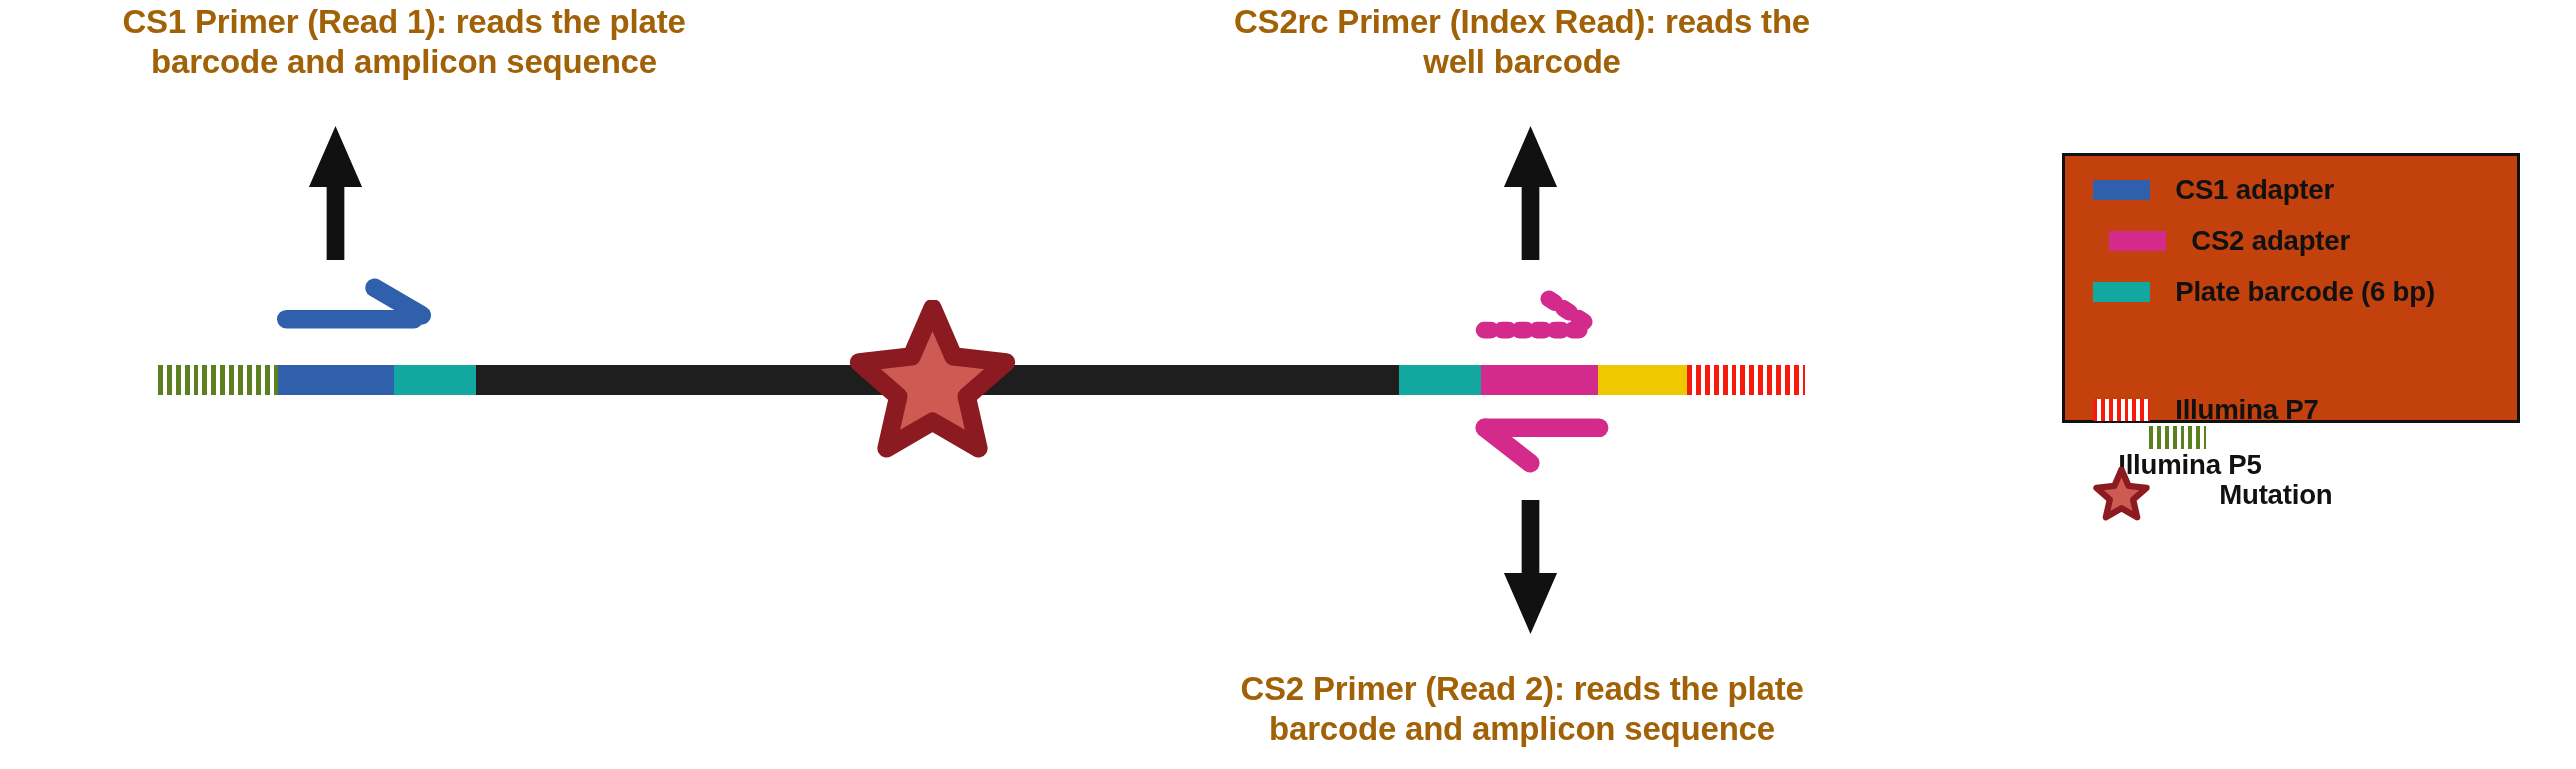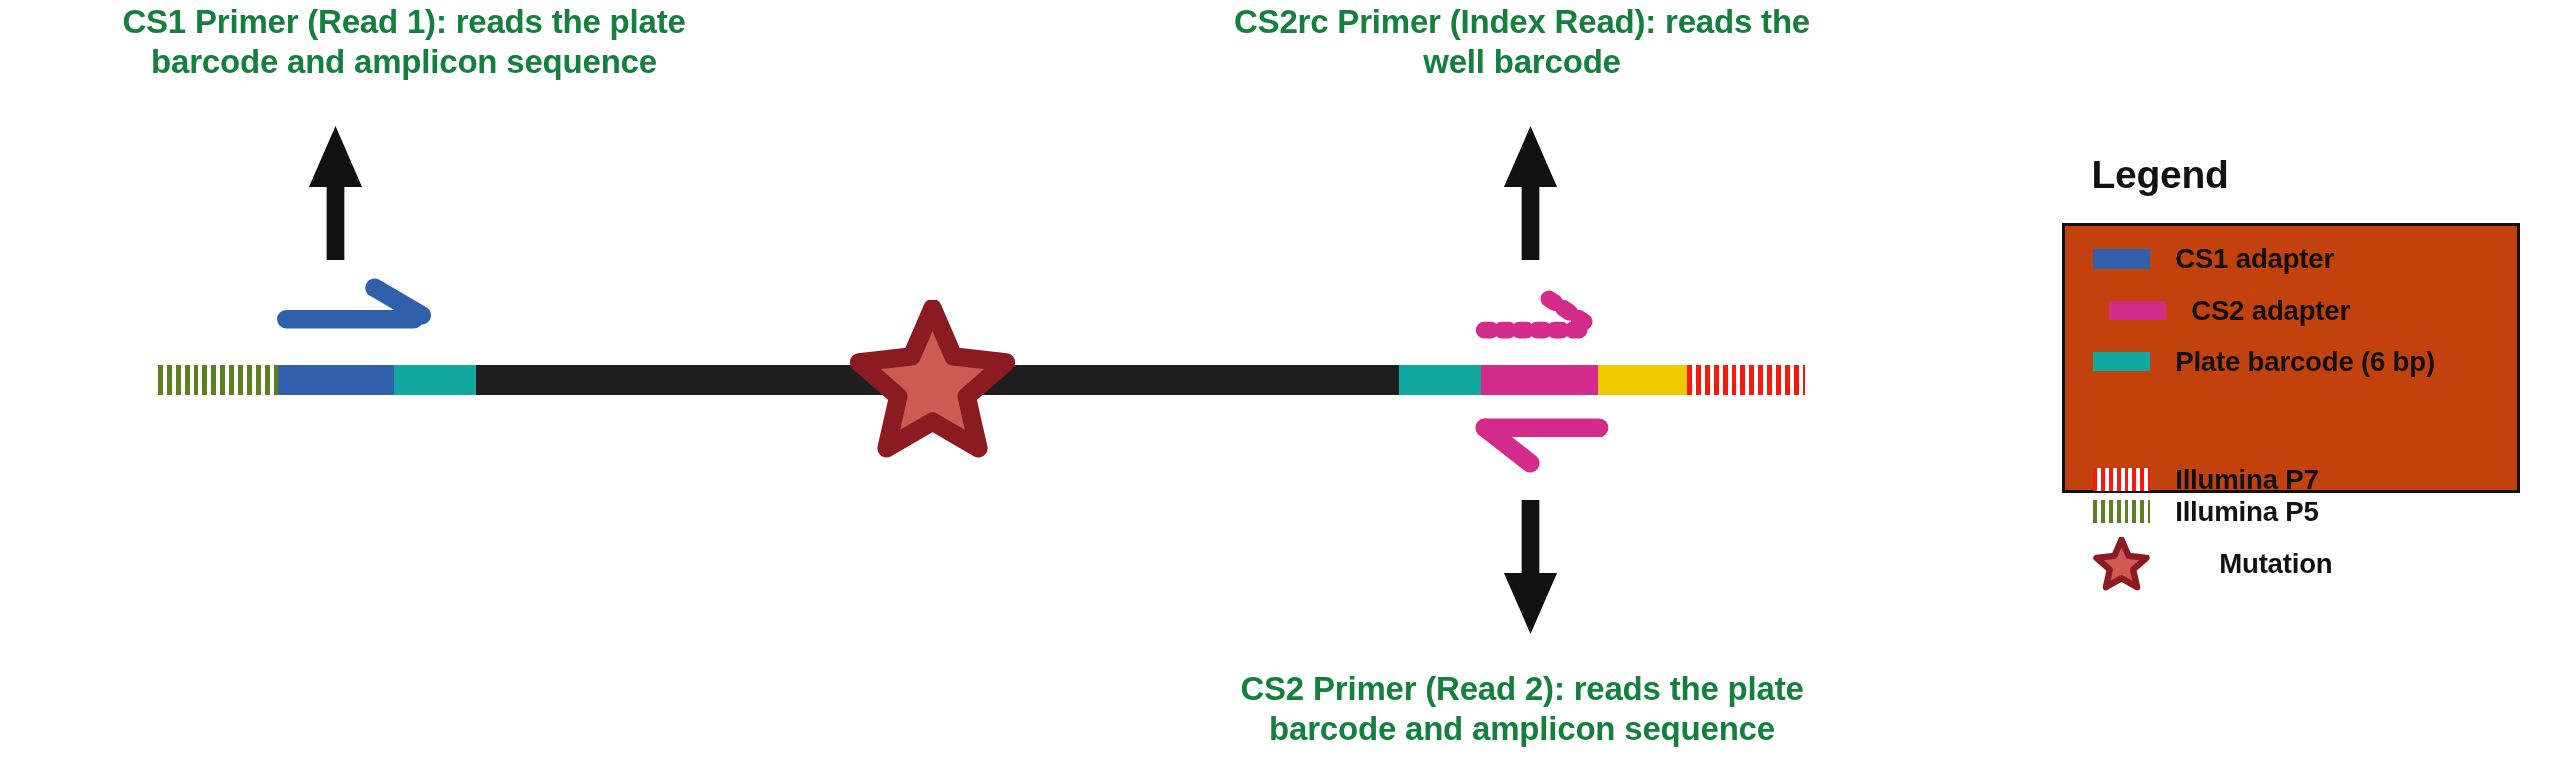--- a/index.html
+++ b/index.html
@@ -16,21 +16,21 @@
     height: 769px;
     background: #ffffff;
     overflow: hidden;
   }
 
   
   .callout {
     position: absolute;
     text-align: center;
     font-weight: bold;
-    color: #15803d;
+    color: #a16207;
     font-size: 33px;
     line-height: 1.22;
     letter-spacing: -0.2px;
     white-space: pre-line;
   }
   #label-cs1  { left: 59px;   top: 2px;   width: 690px; }
   #label-cs2rc{ left: 1177px; top: 2px;   width: 690px; }
   #label-cs2  { left: 1177px; top: 669px; width: 690px; }
 
   
@@ -211,39 +211,38 @@
       <div class="seg seg-p7" style="left: 1529px; width: 118px;"></div>
     </div>
 
   <div id="mutation-star">
     <svg width="167" height="163" viewBox="0 0 100 96">
       <path d="M50 4 L62.5 33 L94 36.5 L70.5 57 L77.5 88 L50 72 L22.5 88 L29.5 57 L6 36.5 L37.5 33 Z" fill="#CE5A54" stroke="#8B1A21" stroke-width="11" stroke-linejoin="round"></path>
     </svg>
   </div>
 
   <div id="legend">
-    <div id="legend-title">Legend</div>
     <div id="legend-box">
         <div class="legend-row" style="top: 17.7px;">
           <div class="swatch" style="background: rgb(48, 96, 172);"></div>
           <div class="legend-label">CS1 adapter</div>
         </div>
         <div class="legend-row" style="top: 69px; margin-left: 16px;">
           <div class="swatch" style="background: rgb(212, 42, 140);"></div>
           <div class="legend-label">CS2 adapter</div>
         </div>
         <div class="legend-row" style="top: 120px;">
           <div class="swatch" style="background: rgb(18, 168, 160);"></div>
           <div class="legend-label">Plate barcode (6 bp)</div>
         </div>
         <div class="legend-row" style="top: 238px;">
           <div class="swatch swatch-striped-p7"></div>
           <div class="legend-label">Illumina P7</div>
         </div>
-        <div class="legend-row" style="top: 270px;">
+        <div class="legend-row" style="top: 270px; flex-direction: column;">
           <div class="swatch swatch-striped-p5"></div>
           <div class="legend-label">Illumina P5</div>
         </div>
         <div class="legend-row" style="top: 311px; gap: 44px;">
           <div class="swatch-star"><svg width="57" height="55" viewBox="0 0 100 96">
               <path d="M50 4 L62.5 33 L94 36.5 L70.5 57 L77.5 88 L50 72 L22.5 88 L29.5 57 L6 36.5 L37.5 33 Z" fill="#CE5A54" stroke="#8B1A21" stroke-width="11" stroke-linejoin="round"></path>
             </svg></div>
           <div class="legend-label">Mutation</div>
         </div>
       </div>

